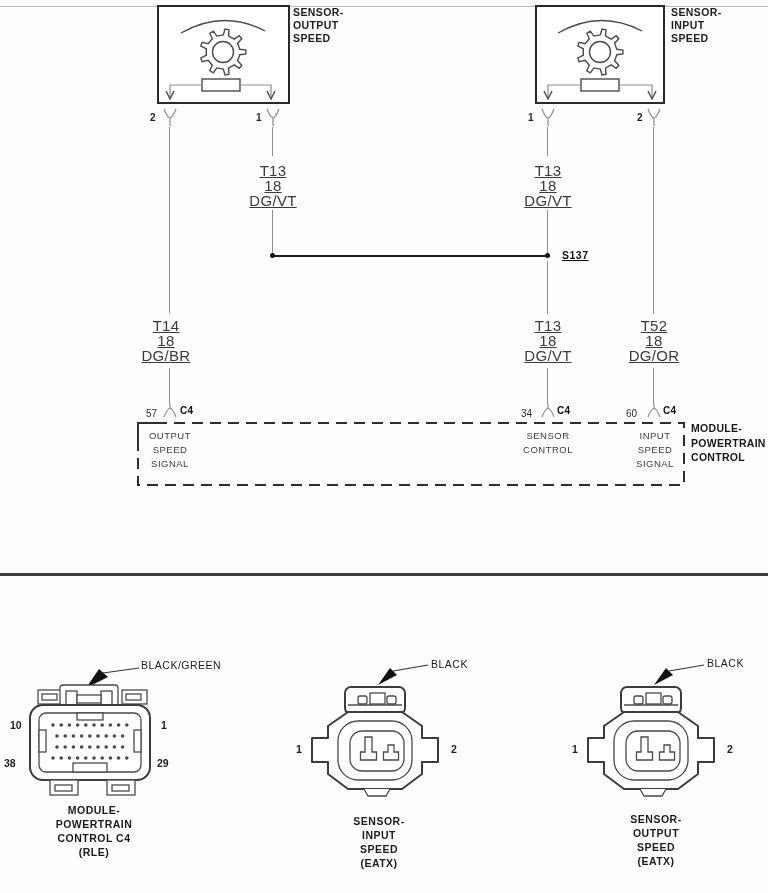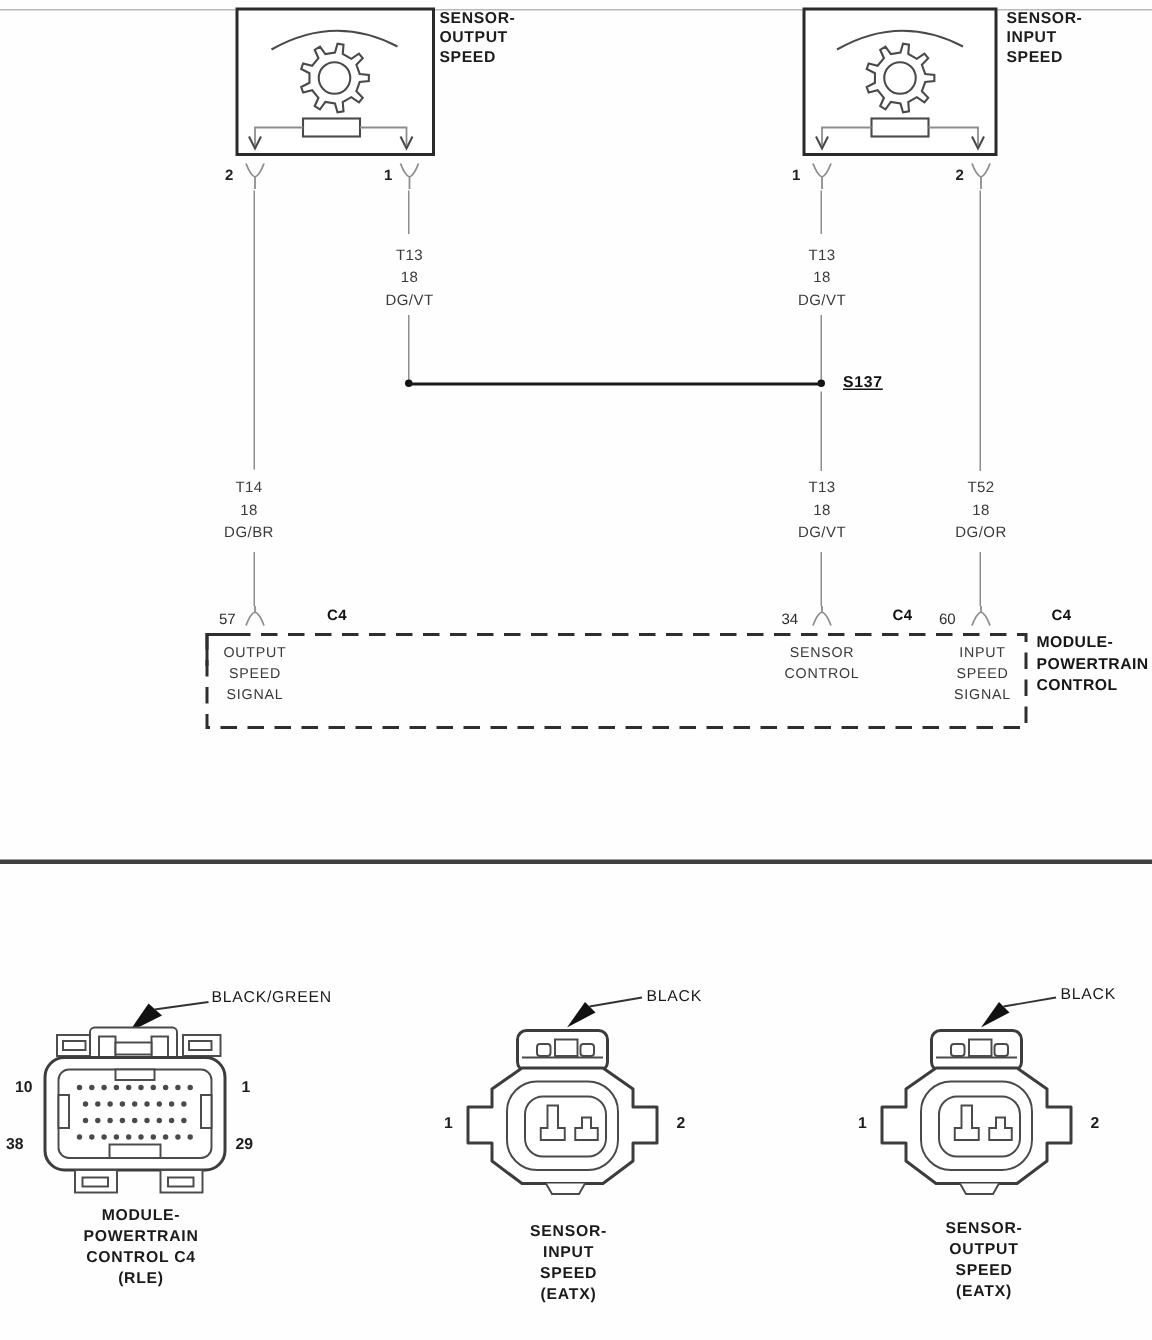--- a/index.html
+++ b/index.html
@@ -5,25 +5,25 @@
   html,body{margin:0;padding:0;}
   body{
     width:768px;height:893px;position:relative;background:#fefefe;
     font-family:"Liberation Sans", sans-serif;color:#1c1c1c;overflow:hidden;
   }
   .abs{position:absolute;}
   .hairline{position:absolute;left:0;width:768px;background:#b9b9b9;height:1px;}
   .divider{position:absolute;left:0;width:768px;height:3px;background:#3f3f3f;}
   .sensor-box{position:absolute;border:2px solid #2a2a2a;background:#fff;box-sizing:border-box;}
   .blk{font-weight:bold;font-size:10.5px;line-height:13px;letter-spacing:.4px;color:#1c1c1c;white-space:nowrap;}
-  .wlab{position:absolute;text-align:center;font-size:10px;line-height:15px;color:#3a3a3a;letter-spacing:.3px;}
+  .wlab{position:absolute;text-align:center;font-size:15px;line-height:15px;color:#3a3a3a;letter-spacing:.3px;text-decoration:underline;}
   .vwire{position:absolute;width:1px;background:#8d8d8d;}
   .pin-big{position:absolute;font-weight:bold;font-size:10px;color:#222;}
   .pin-sm{position:absolute;font-size:10px;color:#2c2c2c;}
-  .c4{position:absolute;font-weight:bold;font-size:10px;color:#111;letter-spacing:.3px;margin-left:38px;}
+  .c4{position:absolute;font-weight:bold;font-size:10px;color:#111;letter-spacing:.3px;}
   .dot{position:absolute;width:5px;height:5px;border-radius:50%;background:#111;}
   .splice-line{position:absolute;height:2px;background:#1a1a1a;}
   .splice-lab{position:absolute;font-weight:bold;font-size:10.5px;letter-spacing:.5px;color:#111;text-decoration:underline;}
   .boxfn{position:absolute;text-align:center;font-size:9.5px;line-height:14px;color:#3a3a3a;letter-spacing:.5px;}
   .modlab{position:absolute;font-weight:bold;font-size:10.5px;line-height:14.5px;letter-spacing:.3px;color:#161616;}
   .caption{position:absolute;text-align:center;font-weight:bold;font-size:10.5px;line-height:14px;letter-spacing:.5px;color:#1a1a1a;}
   .colorlab{position:absolute;font-weight:normal;font-size:10.5px;letter-spacing:.5px;color:#1a1a1a;white-space:nowrap;}
   .figpin{position:absolute;font-weight:bold;font-size:10.5px;color:#1d1d1d;}
   svg{display:block;}
   .ln{stroke:#4a4a4a;stroke-width:1.4;fill:none;}

